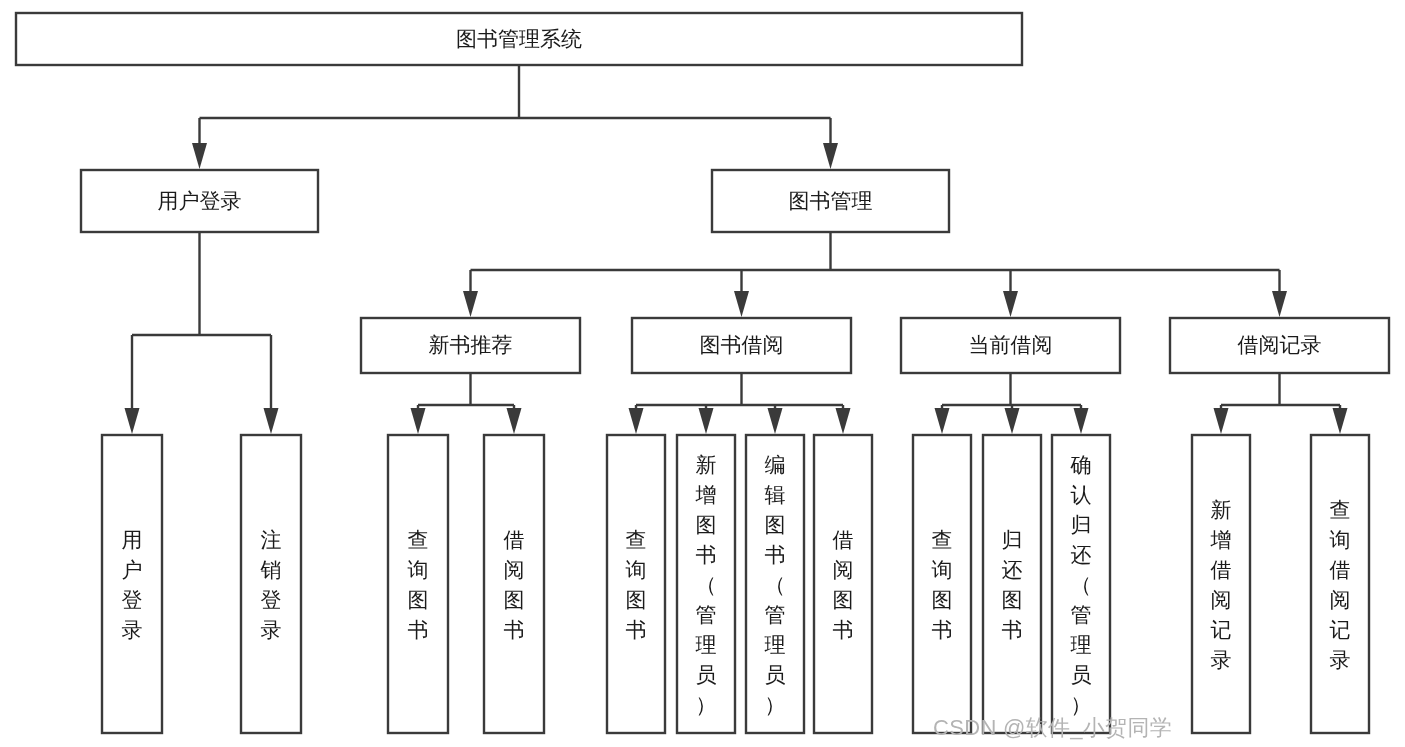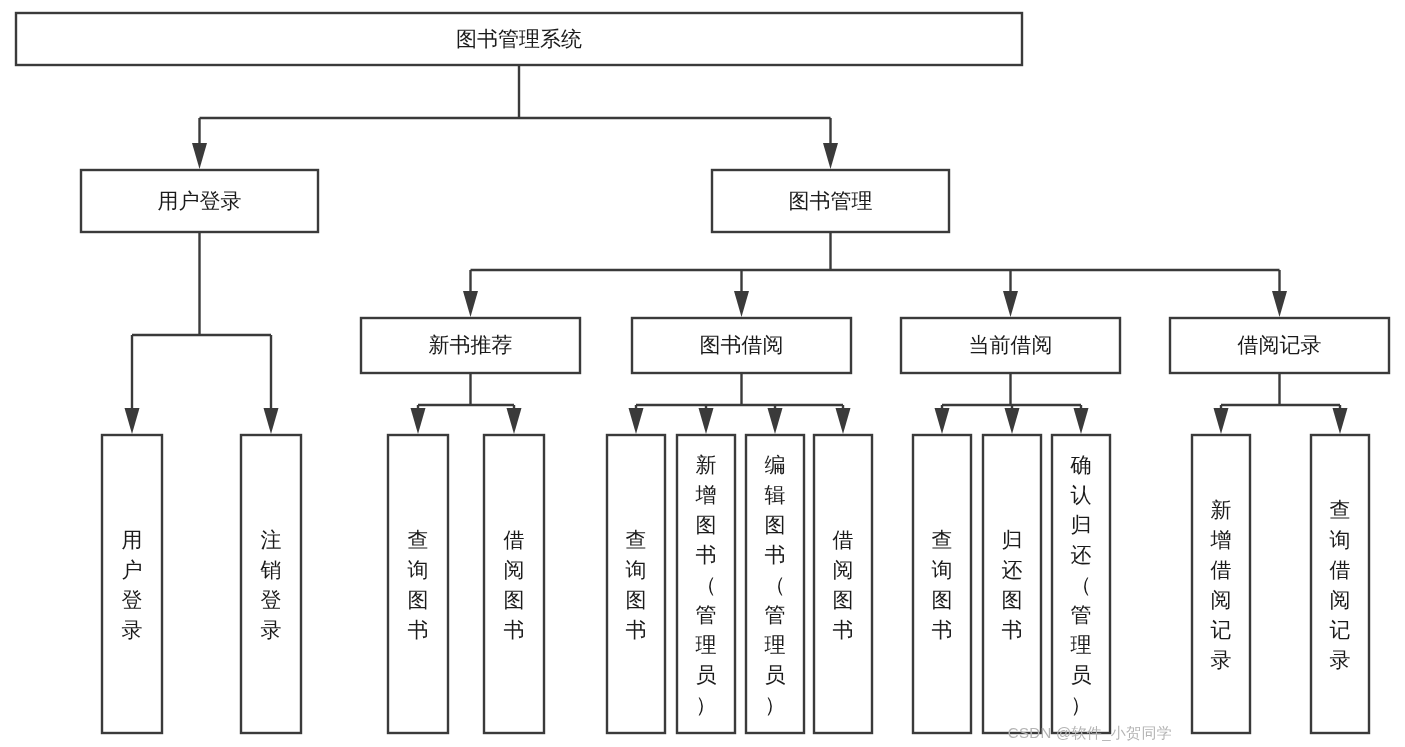--- a/index.html
+++ b/index.html
@@ -54,21 +54,21 @@
     fill: #1b1b1b;
     font-family: "Liberation Sans", "DejaVu Sans", sans-serif;
     font-size: 21px;
     text-anchor: middle;
   }
   .watermark {
     position: absolute;
     right: 8px;
     bottom: 4px;
     font-family: "Liberation Sans", "DejaVu Sans", sans-serif;
-    font-size: 15px;
+    font-size: 22px;
     color: #b4b4b4;
     white-space: nowrap;
     letter-spacing: 0.3px;
   }
 </style>
 </head>
 <body>
 
 <div id="diagram-root">
   <svg id="tree-svg" viewBox="0 0 1405 747" xmlns="http://www.w3.org/2000/svg">

